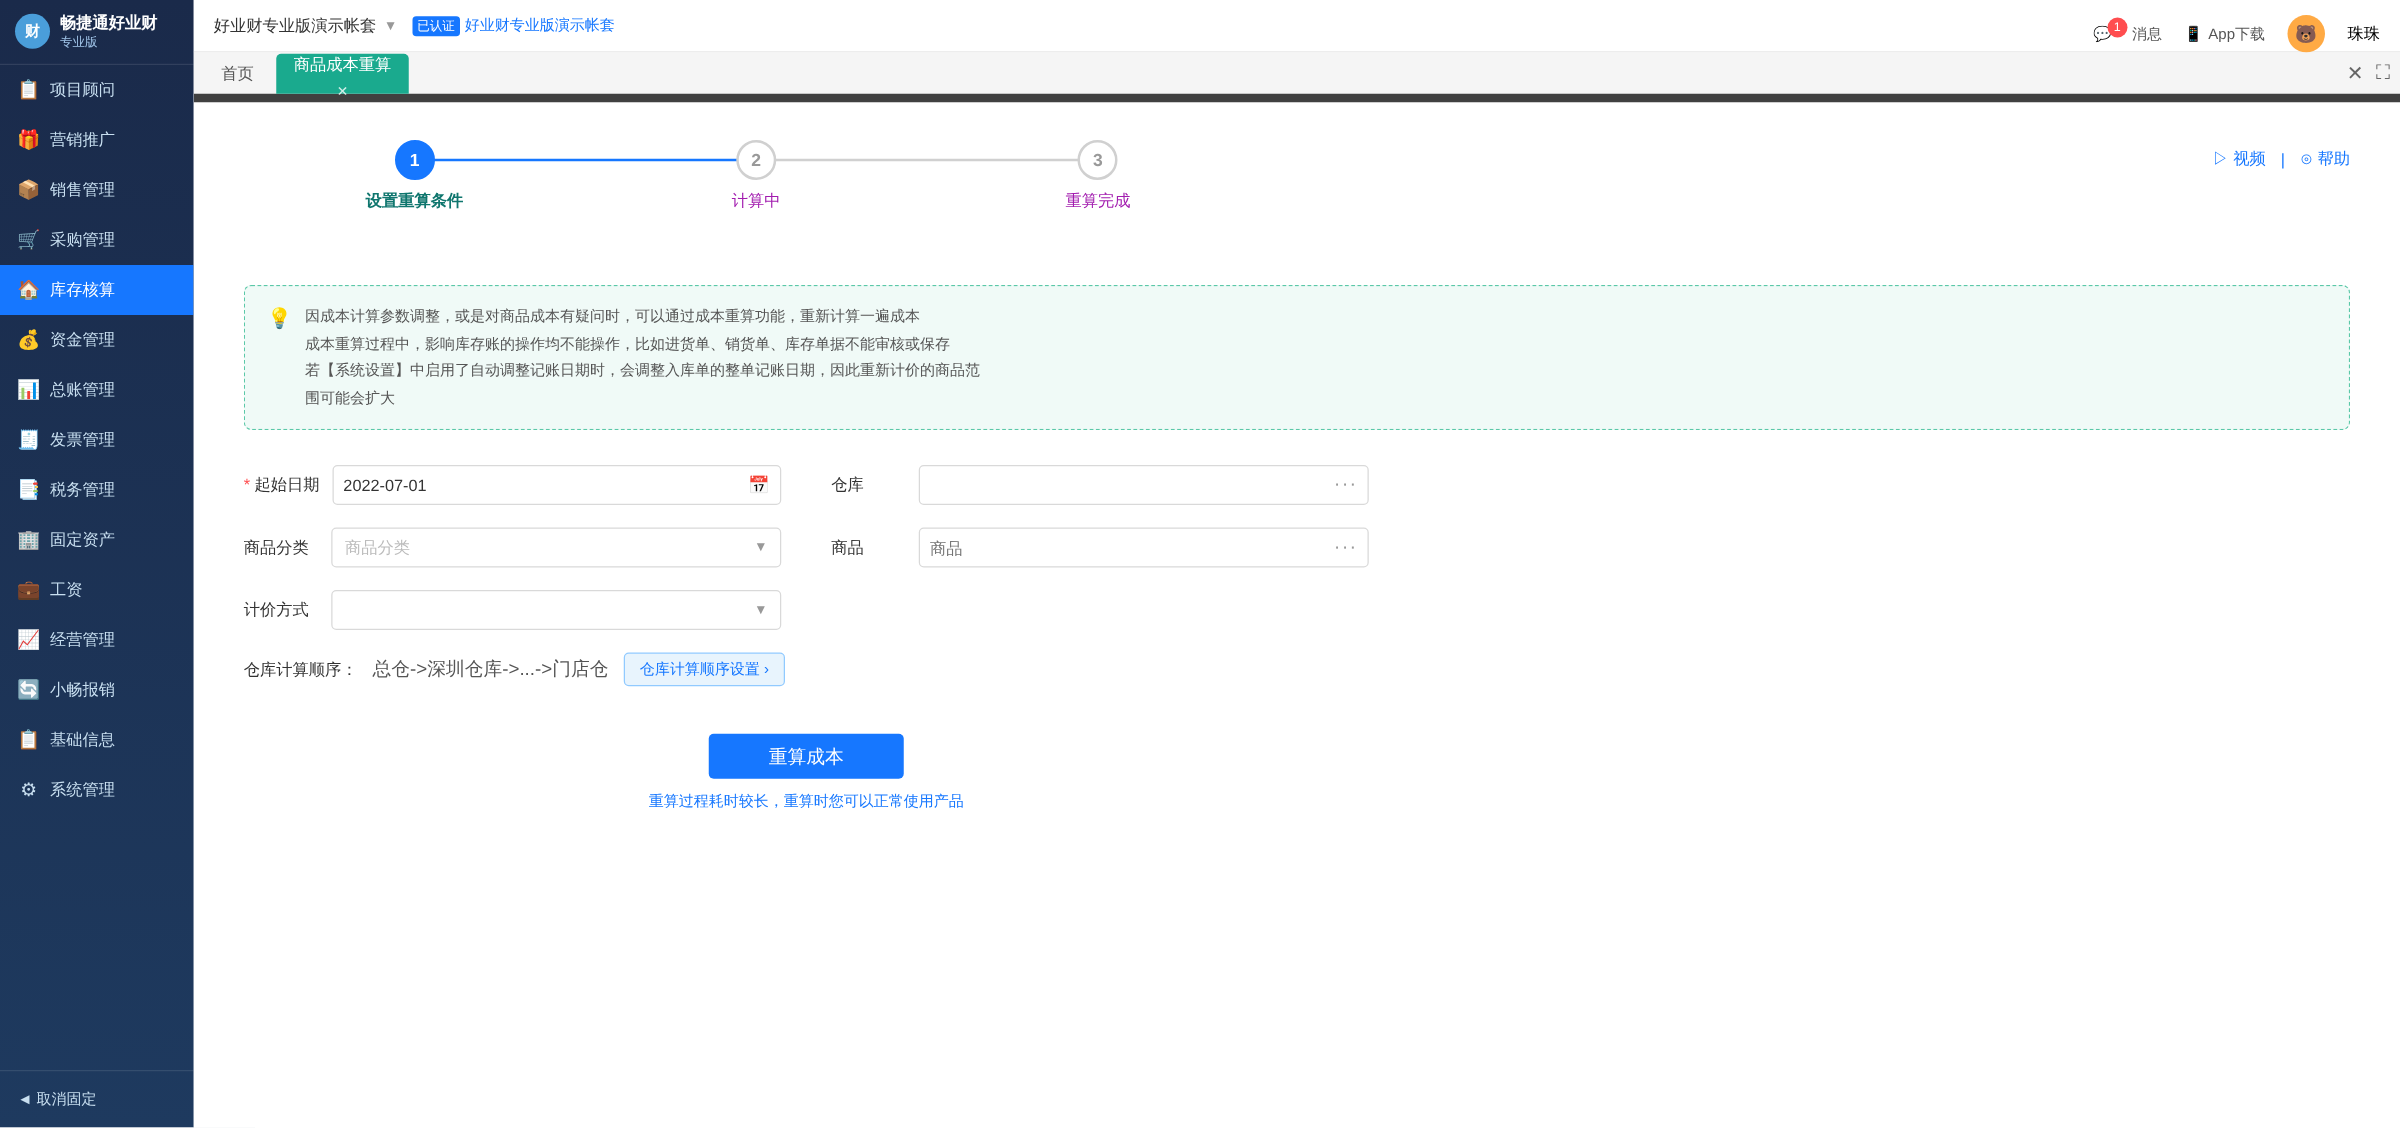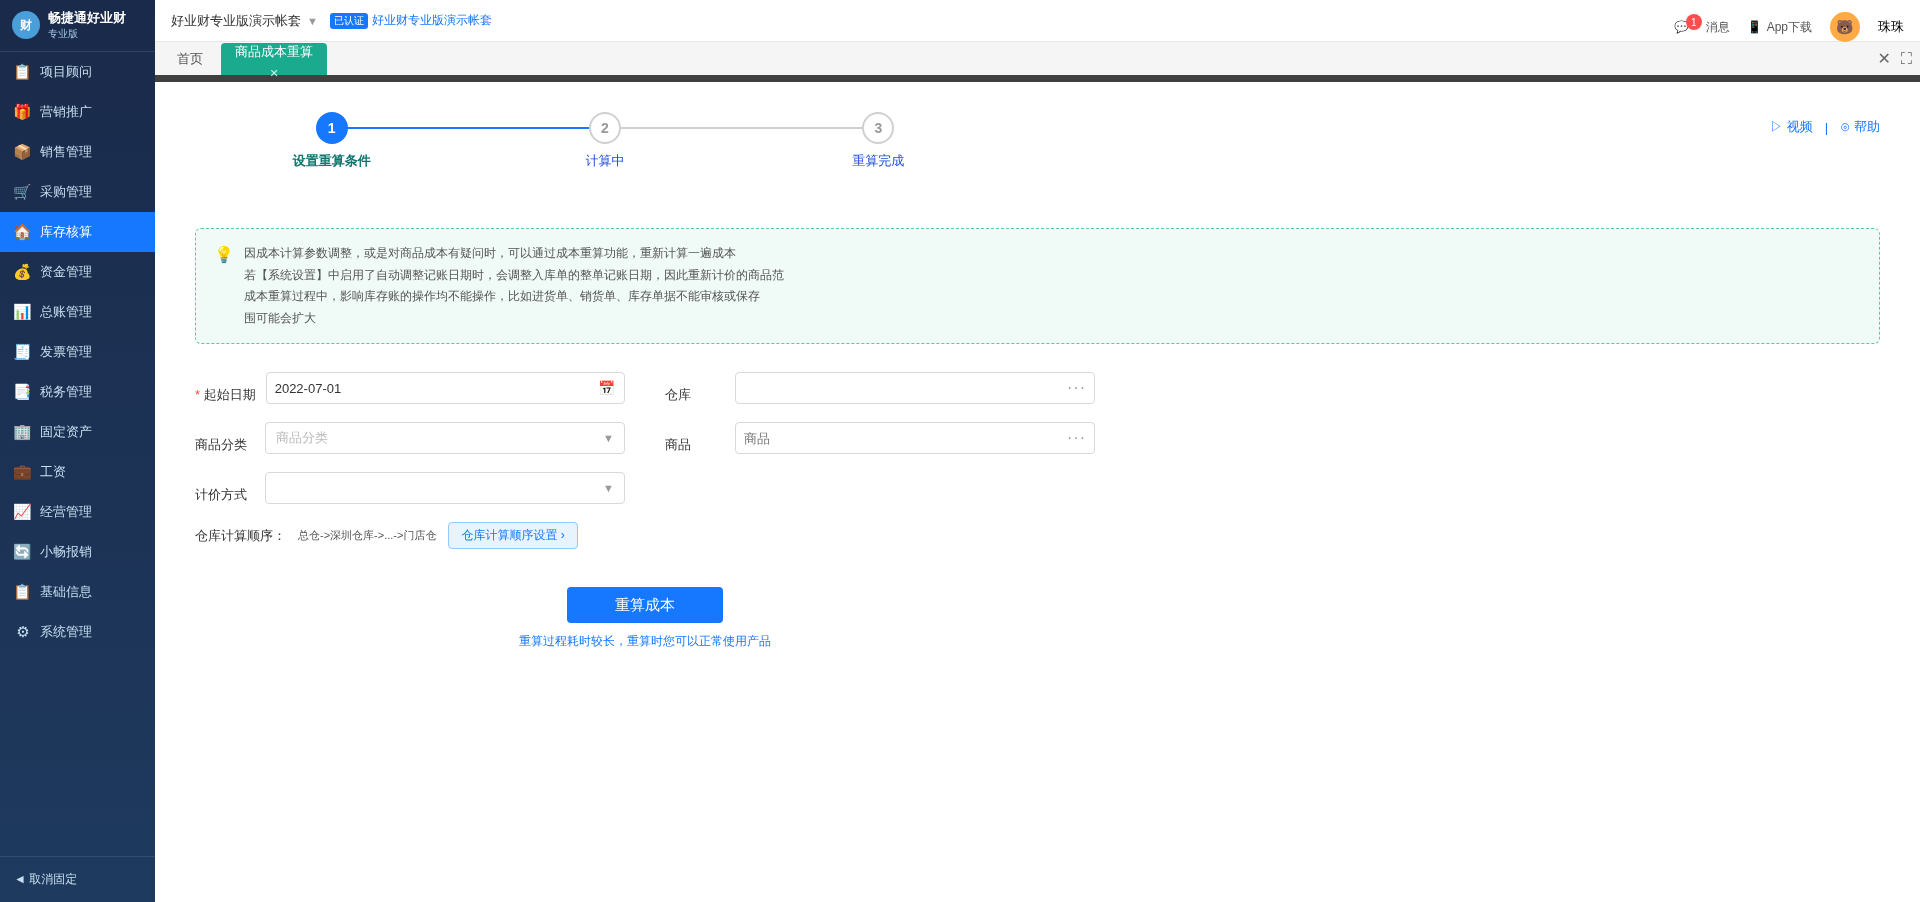--- a/index.html
+++ b/index.html
@@ -200,21 +200,21 @@
       display: flex; align-items: center; justify-content: center;
       font-size: 14px;
       font-weight: bold;
       border: 2px solid #d0d0d0;
       background: #fff;
       color: #999;
       z-index: 2;
       position: relative;
     }
     .step-circle.active { background: #1677ff; border-color: #1677ff; color: #fff; }
-    .step-label { margin-top: 8px; font-size: 13px; color: #1d4ed8; }
+    .step-label { margin-top: 8px; font-size: 13px; color: #a21caf; }
     .step-label.active { color: #0f766e; font-weight: 700; }
     .step-line {
       position: absolute;
       top: 15px;
       left: 50%;
       right: -50%;
       height: 2px;
       background: #d0d0d0;
       z-index: 1;
     }
@@ -246,21 +246,21 @@
 
     
     .form-grid {
       display: grid;
       grid-template-columns: 1fr 1fr;
       gap: 18px 40px;
       max-width: 900px;
     }
     .form-row {
       display: flex;
-      align-items: flex-end;
+      align-items: center;
       gap: 10px;
     }
     .form-label {
       font-size: 13px;
       color: #333;
       white-space: nowrap;
       min-width: 60px;
     }
     .form-label.required::before {
       content: '* ';
@@ -305,21 +305,21 @@
     .form-select-arrow { color: #999; font-size: 11px; }
 
     
     .warehouse-row {
       grid-column: 1 / -1;
       display: flex;
       align-items: center;
       gap: 12px;
     }
     .warehouse-label { font-size: 13px; color: #333; white-space: nowrap; }
-    .warehouse-path { font-size: 11px; color: #555; }
+    .warehouse-path { font-size: 15px; color: #555; }
     .warehouse-btn {
       background: #e8f4fd;
       border: 1px solid #91caff;
       border-radius: 4px;
       padding: 4px 12px;
       font-size: 12px;
       color: #1677ff;
       cursor: pointer;
       display: flex;
       align-items: center;
@@ -502,22 +502,22 @@
         <span>▷ 视频</span>
         <span>|</span>
         <span>⊙ 帮助</span>
       </div>
     </div>
 
     <div class="info-box">
       <span class="info-icon">💡</span>
       <div class="info-text">
         <div>因成本计算参数调整，或是对商品成本有疑问时，可以通过成本重算功能，重新计算一遍成本</div>
+        <div>成本重算过程中，影响库存账的操作均不能操作，比如进货单、销货单、库存单据不能审核或保存</div>
         <div>若【系统设置】中启用了自动调整记账日期时，会调整入库单的整单记账日期，因此重新计价的商品范</div>
-        <div>成本重算过程中，影响库存账的操作均不能操作，比如进货单、销货单、库存单据不能审核或保存</div>
         <div>围可能会扩大</div>
       </div>
     </div>
 
     <div class="form-grid">
 
       <div class="form-row">
         <span class="form-label required">起始日期</span>
         <div class="form-input-with-icon">
           <input type="text" class="" value="2022-07-01" style="flex: 1 1 0%; border: none; outline: none; font-size: 13px; background: transparent;">

